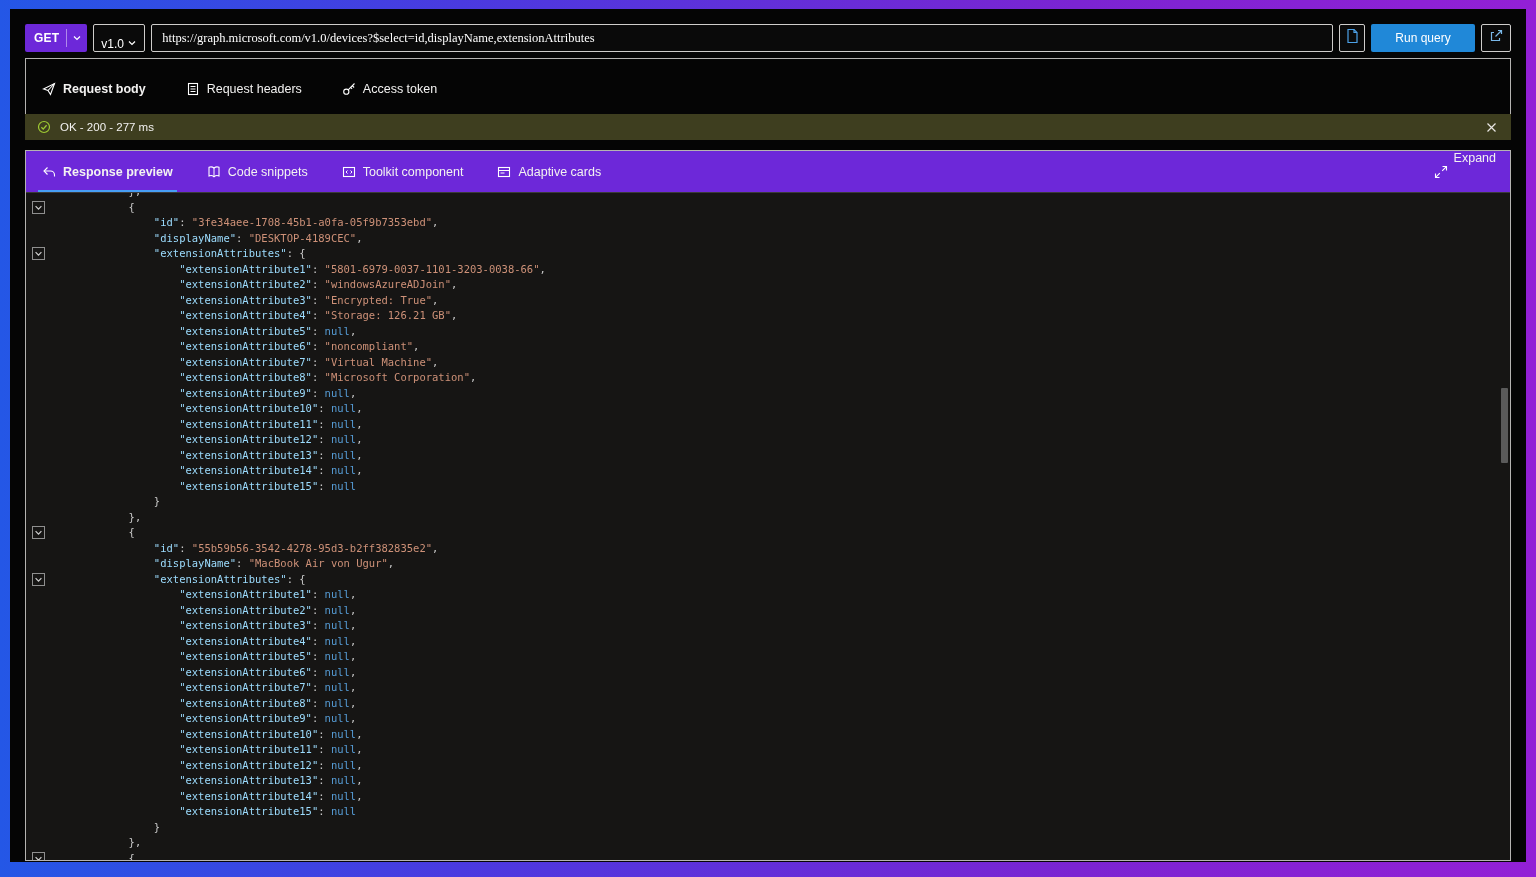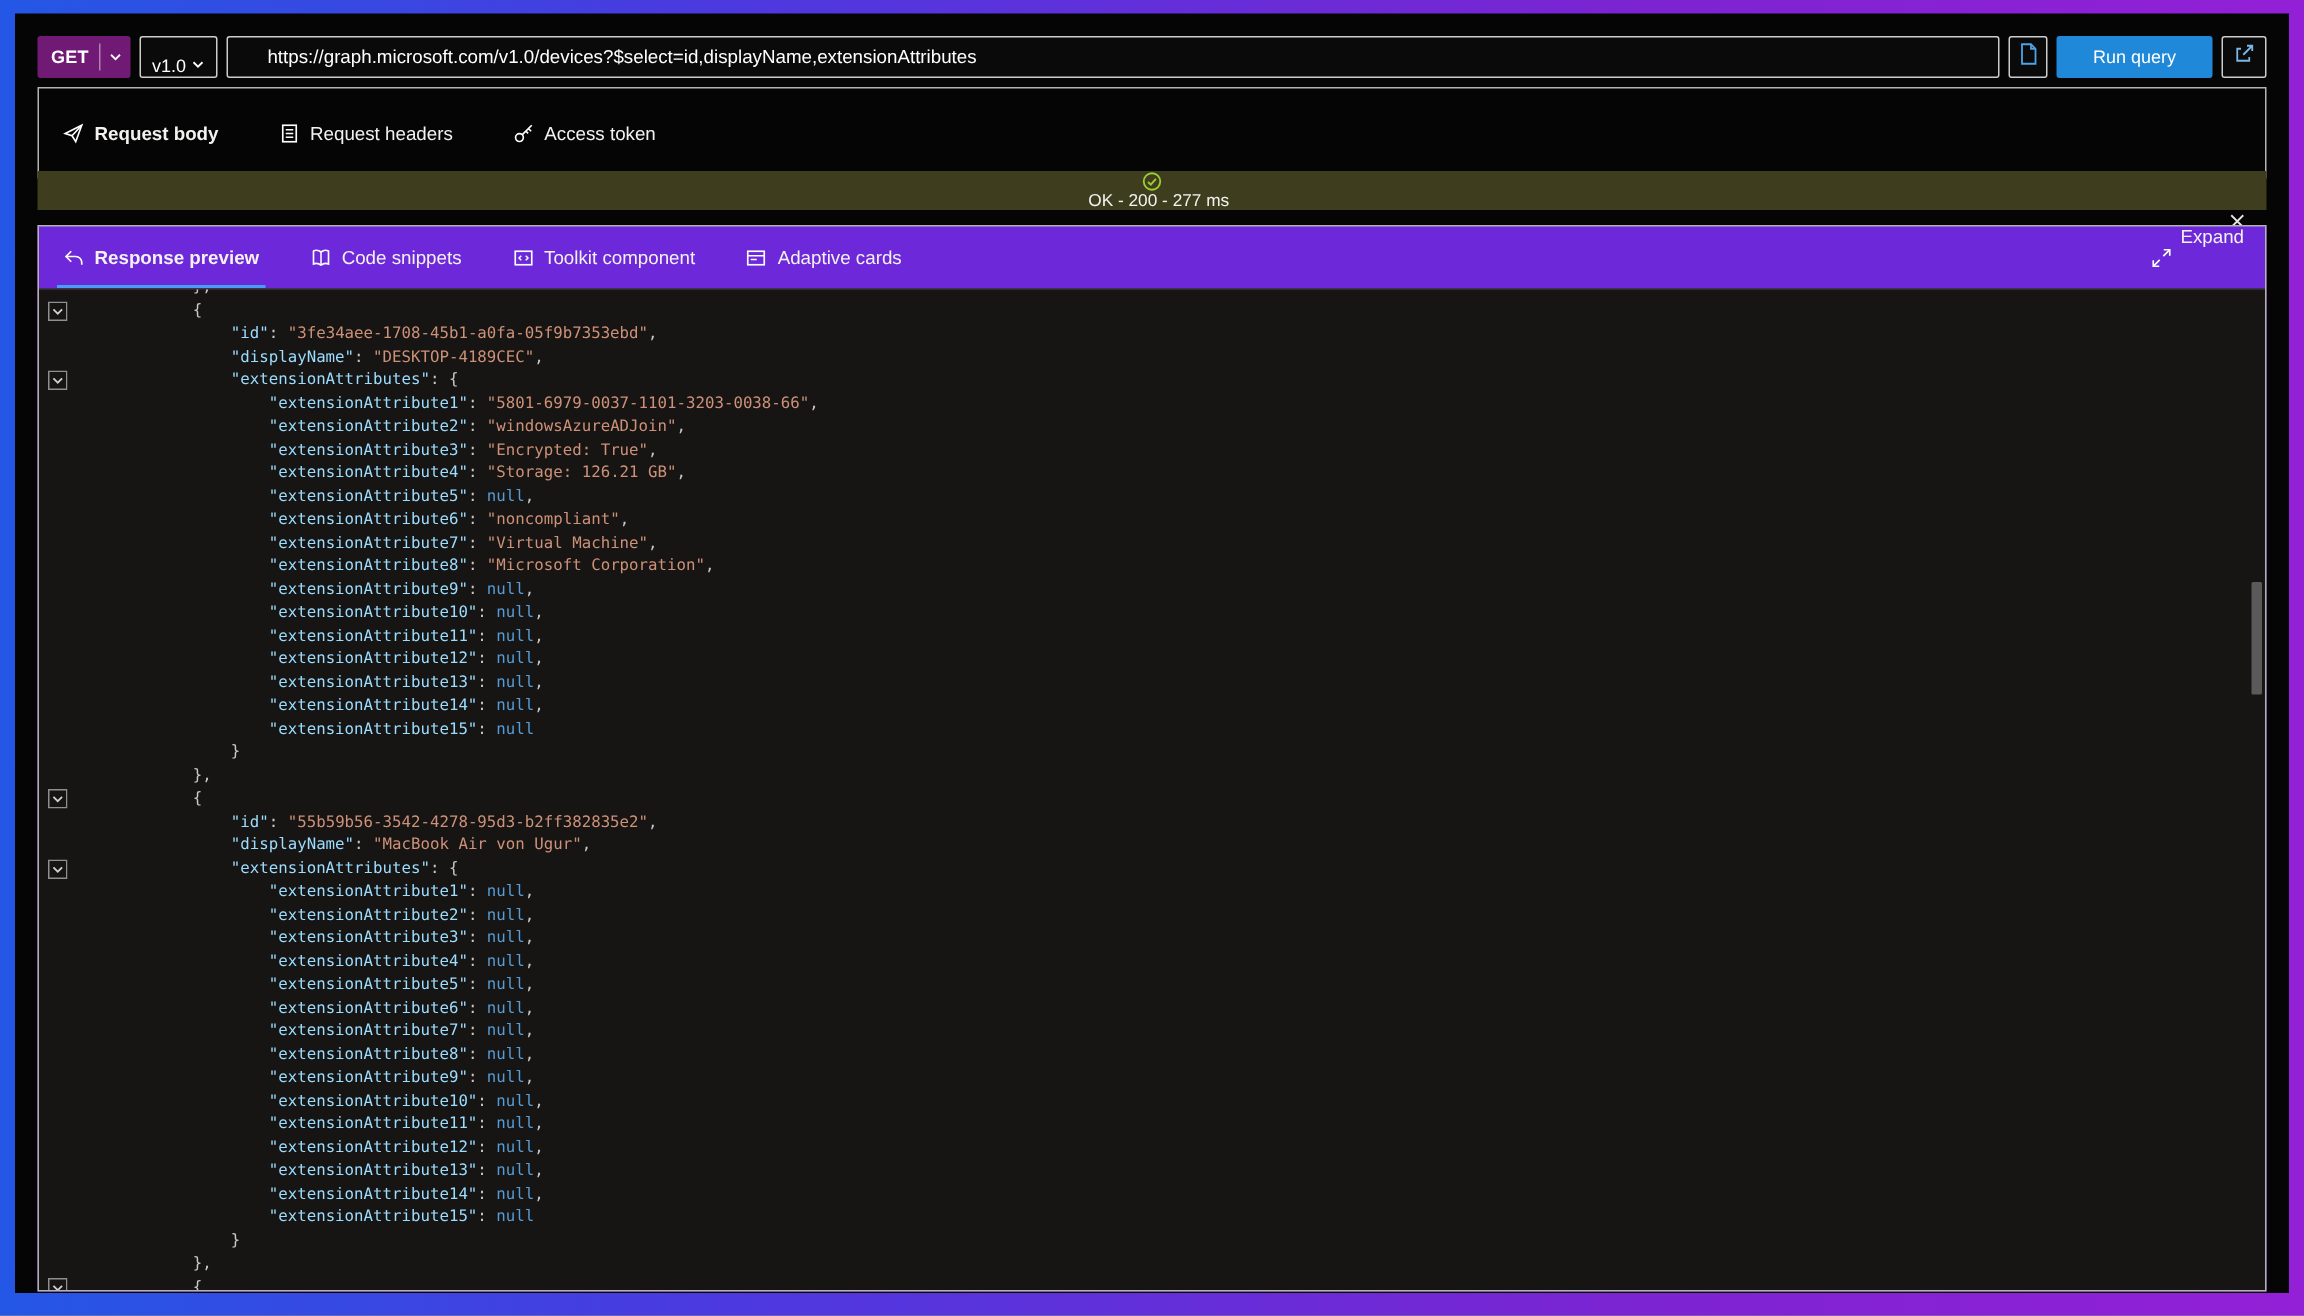--- a/index.html
+++ b/index.html
@@ -7,38 +7,38 @@
   body {
     width:1536px; height:877px; position:relative; overflow:hidden;
     background: linear-gradient(90deg, #2457e6 0%, #4a3ae0 30%, #7b24d2 70%, #9320d6 100%);
     font-family: "Liberation Sans", sans-serif;
     -webkit-font-smoothing: antialiased;
   }
   .app { position:absolute; inset:9px 10px 15px 10px; background:#050505; }
 
   
   .request-bar { position:absolute; top:15px; left:15px; right:15px; height:28px; display:flex; align-items:stretch; gap:6px; }
-  .btn-get { background:#701a75; color:#fff; display:flex; align-items:center; border-radius:2px; cursor:pointer; flex:0 0 auto; }
+  .btn-get { background:#6d28d9; color:#fff; display:flex; align-items:center; border-radius:2px; cursor:pointer; flex:0 0 auto; }
   .get-label { font-size:12px; font-weight:700; padding:0 7px 0 9px; letter-spacing:.2px; }
   .get-divider { width:1px; align-self:stretch; margin:5px 0; background:rgba(255,255,255,.45); }
   .btn-get .chev { padding:0 5px; display:flex; align-items:center; }
   .sel-ver { border:1px solid #cfcdcb; background:#0a0a0a; color:#fff; font-size:12px; display:flex; align-items:flex-end; justify-content:space-between; padding:0 7px; width:52px; border-radius:2px; cursor:pointer; flex:0 0 auto; }
-  .url-input { flex:1 1 auto; background:#0a0a0a; border:1px solid #cfcdcb; border-radius:2px; color:#fff; font-size:12.5px; padding:0 26px; font-family:Liberation Sans, sans-serif; outline:none; }
+  .url-input { flex:1 1 auto; background:#0a0a0a; border:1px solid #cfcdcb; border-radius:2px; color:#fff; font-size:12.5px; padding:0 10px; font-family:Liberation Serif, serif; outline:none; }
   .icon-btn { width:26px; border:1px solid #cfcdcb; border-radius:2px; background:#0a0a0a; display:flex; align-items:center; justify-content:center; cursor:pointer; flex:0 0 auto; }
   .btn-run { background:var(--run-bg,#2088d8); border:none; border-radius:2px; color:#fff; font-size:12px; width:104px; cursor:pointer; font-family:"Liberation Sans", sans-serif; flex:0 0 auto; }
   .icon-btn.share { width:30px; }
 
   
   .tabs-box { position:absolute; top:49px; left:15px; right:15px; height:61px; border:1px solid #b5b3b1; display:flex; align-items:stretch; padding:0 12px; background:#050505; }
   .tab { display:flex; align-items:center; gap:7px; padding:0 4px; margin-right:32px; color:#f3f2f1; font-size:12.5px; cursor:pointer; border-bottom:2px solid transparent; border-top:2px solid transparent; }
   .tab.active { font-weight:700; border-bottom-color:var(--accent,#479ef5); }
   .tab-icon { display:flex; align-items:center; }
 
   
-  .status-bar { position:absolute; top:105px; left:15px; right:15px; height:26px; background:var(--status-bg,#3e3e1f); display:flex; align-items:center; padding:0 12px;flex-direction:column; }
+  .status-bar { position:absolute; top:105px; left:15px; right:15px; height:26px; background:var(--status-bg,#3e3e1f); display:flex; align-items:center; padding:0 12px; }
   .status-text { color:#f3f2f1; font-size:11.5px; margin-left:9px; }
   .status-close { margin-left:auto; display:flex; align-items:center; cursor:pointer; padding:2px; }
 
   
   .response-box { position:absolute; top:141px; left:15px; right:15px; bottom:1px; border:1px solid #b5b3b1; display:flex; flex-direction:column; background:#6d28d9; }
   .response-tabs { height:42px; flex:0 0 42px; display:flex; align-items:stretch; border-bottom:1px solid #3b3a39; padding:0 12px; }
   .response-tabs .tab { margin-right:26px; }
   .expand-btn { margin-left:auto; margin-right:2px; display:flex; gap:6px; color:#f3f2f1; font-size:12.5px; cursor:pointer; }
 
   

